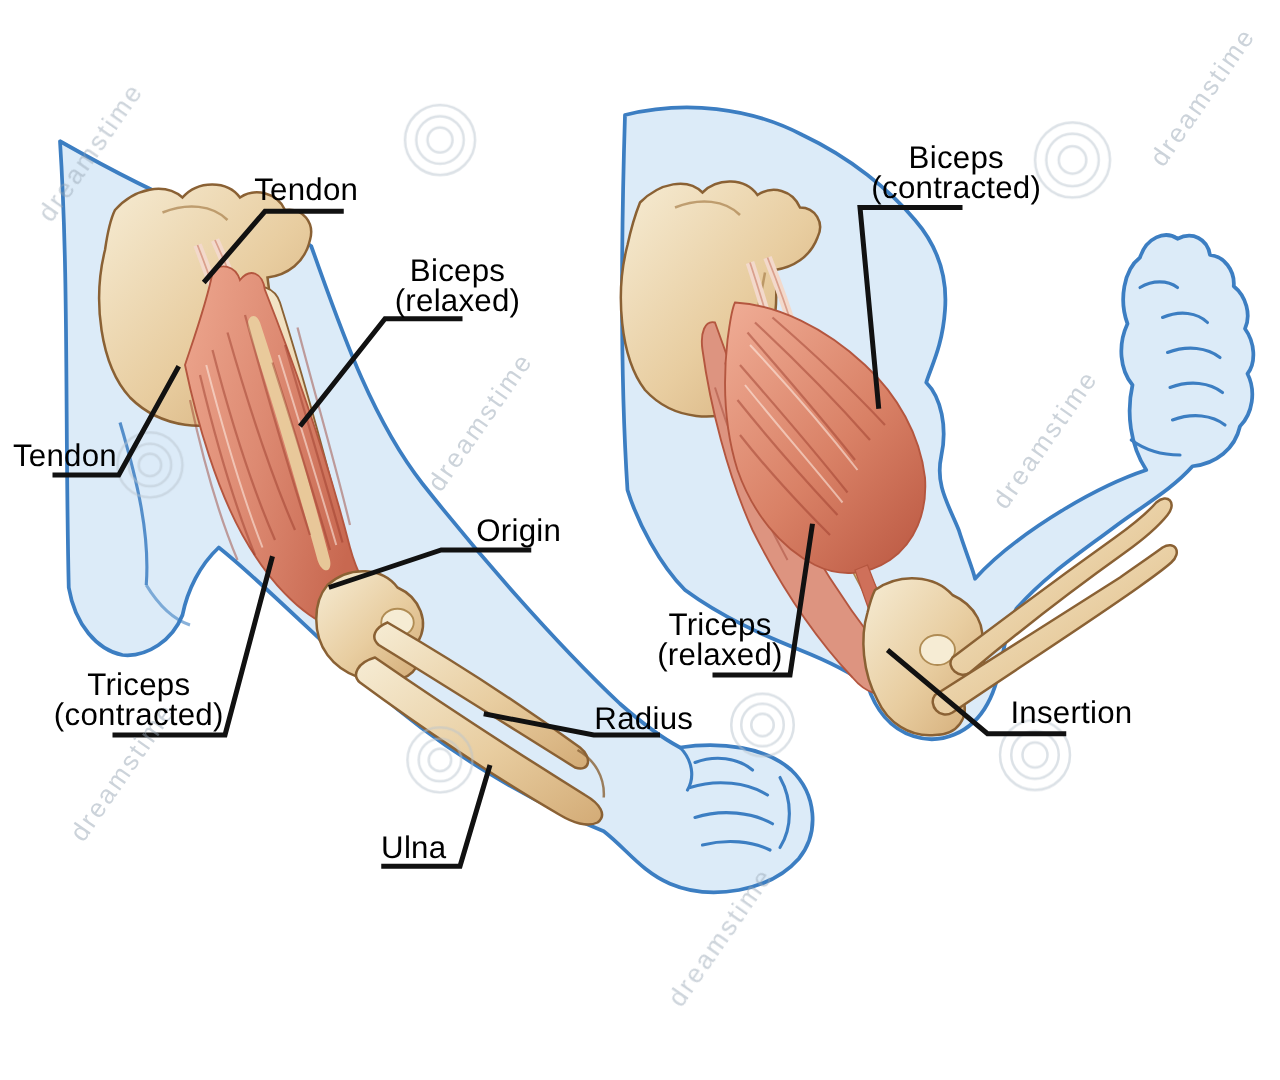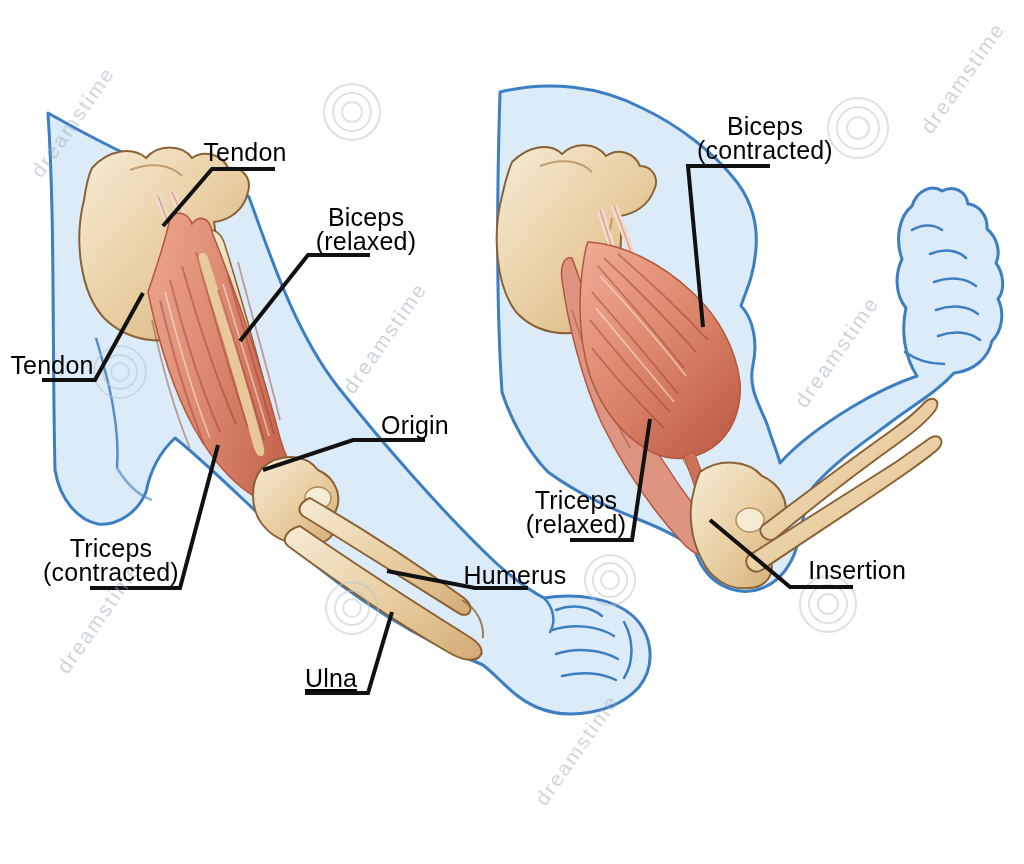--- a/index.html
+++ b/index.html
@@ -243,23 +243,23 @@
     <span>Tendon</span>
   </div>
   <div class="label" style="left:345px;top:413px;width:140px;">
     <span>Origin</span>
   </div>
   <div class="label" style="left:16px;top:536px;width:190px;">
     <span>Triceps</span>
     <span>(contracted)</span>
   </div>
   <div class="label" style="left:455px;top:563px;width:120px;">
-    <span>Humerus</span>
-  </div>
-  <div class="label" style="left:271px;top:666px;width:120px;text-decoration:underline;">
+    <span>Radius</span>
+  </div>
+  <div class="label" style="left:271px;top:666px;width:120px;">
     <span>Ulna</span>
   </div>
   <div class="label" style="left:680px;top:114px;width:170px;">
     <span>Biceps</span>
     <span>(contracted)</span>
   </div>
   <div class="label" style="left:491px;top:488px;width:170px;">
     <span>Triceps</span>
     <span>(relaxed)</span>
   </div>

